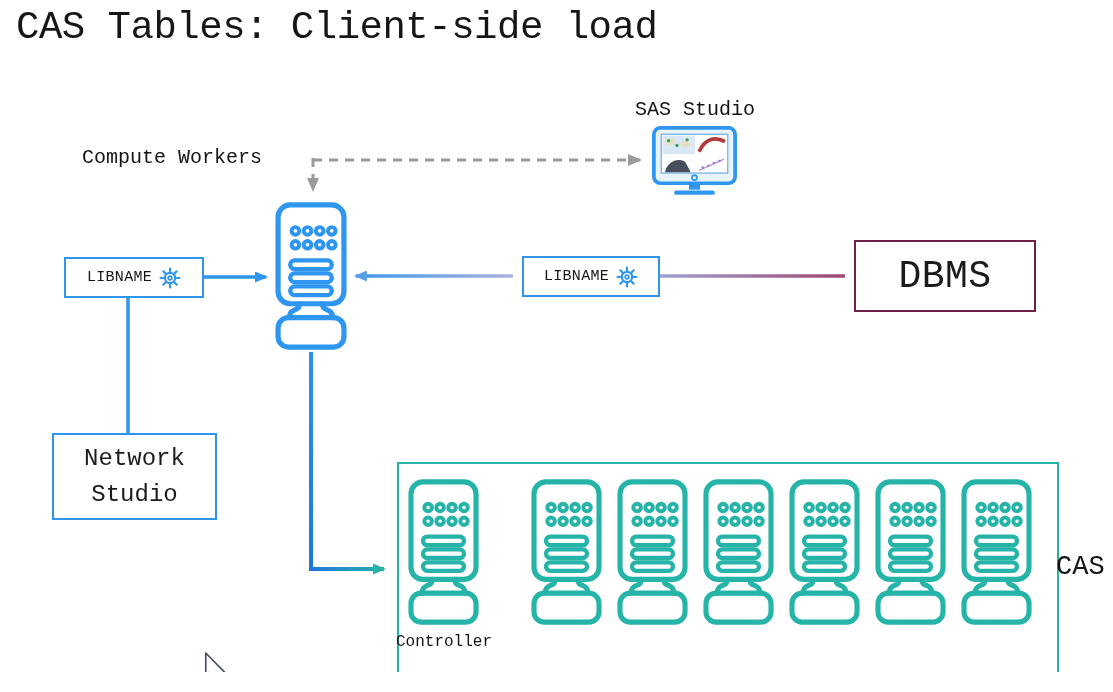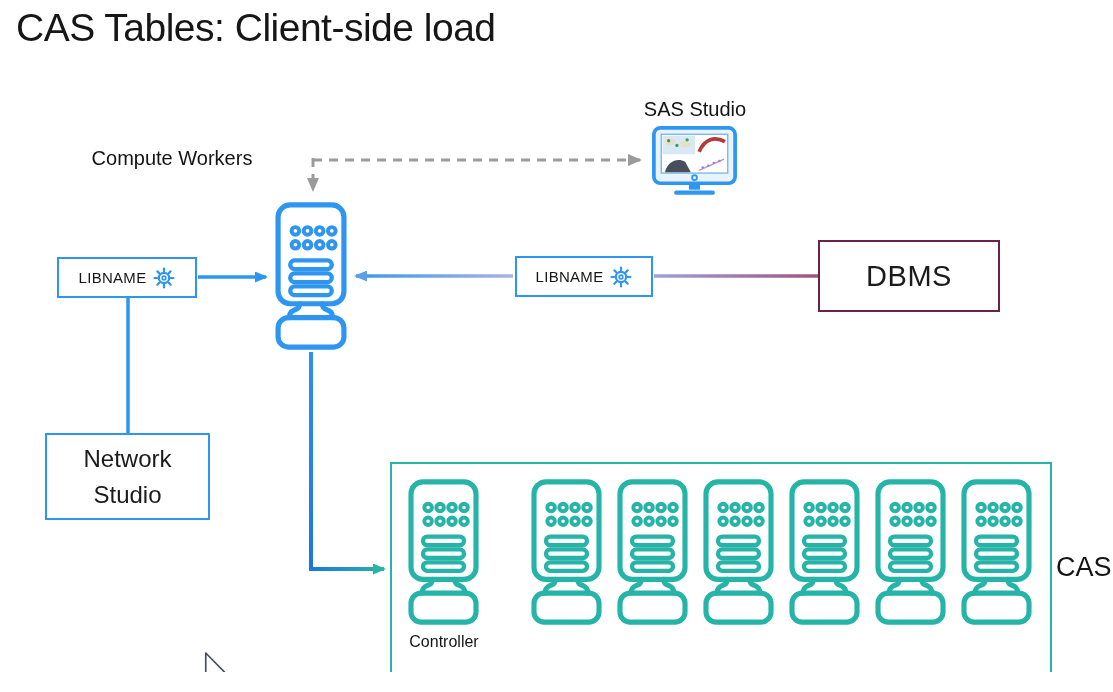--- a/index.html
+++ b/index.html
@@ -1,44 +1,45 @@
 <!DOCTYPE html>
 <html><head>
 <meta charset="utf-8">
 <style>
   html,body{margin:0;padding:0;background:#fff;}
   .stage{
     position:relative;width:1113px;height:672px;background:#ffffff;
-    font-family:Liberation Sans, sans-serif;color:#1b1b1b;overflow:hidden;
+    font-family:Liberation Mono, monospace;color:#1b1b1b;overflow:hidden;
   }
   .abs{position:absolute;box-sizing:border-box;}
   .overlay{position:absolute;inset:0;pointer-events:none;z-index:1;}
   .page-title{
     left:16px;top:6px;width:680px;
     font-size:39px;font-weight:300;letter-spacing:-0.5px;color:#161616;
     z-index:2;
   }
   .label{font-size:20px;color:#141414;text-align:center;z-index:2;}
   .studio-label{left:620px;top:98px;width:150px;}
   .compute-label{left:76px;top:141px;width:192px;line-height:34px;}
   .cas-label{left:1056px;top:552px;width:60px;font-size:27px;text-align:left;}
   .controller-label{left:388px;top:633px;width:112px;font-size:16px;}
   .workers-label{left:698px;top:635px;width:160px;font-size:20px;}
   .box{
     background:#ffffff;display:flex;align-items:center;justify-content:center;
     z-index:2;
+    margin-left:7px;
   }
   .libname-box{
     border:2px solid #2E96F0;gap:7px;font-size:15px;letter-spacing:0.3px;color:#161616;
   }
   .libname-left{left:57px;top:257px;width:140px;height:41px;}
   .libname-mid{left:515px;top:256px;width:138px;height:41px;}
   .dbms-box{
-    left:818px;top:240px;width:182px;height:72px;
-    border:2.5px solid #6E2148;font-size:29px;letter-spacing:0.5px;
+    left:847px;top:240px;width:182px;height:72px;
+    border:2.5px solid #6E2148;font-size:38px;letter-spacing:0.5px;
   }
   .storage-box{
     left:45px;top:433px;width:165px;height:87px;
     border:2px solid #2E96F0;font-size:24px;line-height:36px;
     flex-direction:column;text-align:center;
   }
   .cas-box{
     left:390px;top:462px;width:662px;height:226px;
     border:2px solid #26B4A8;background:transparent;z-index:1;
   }

